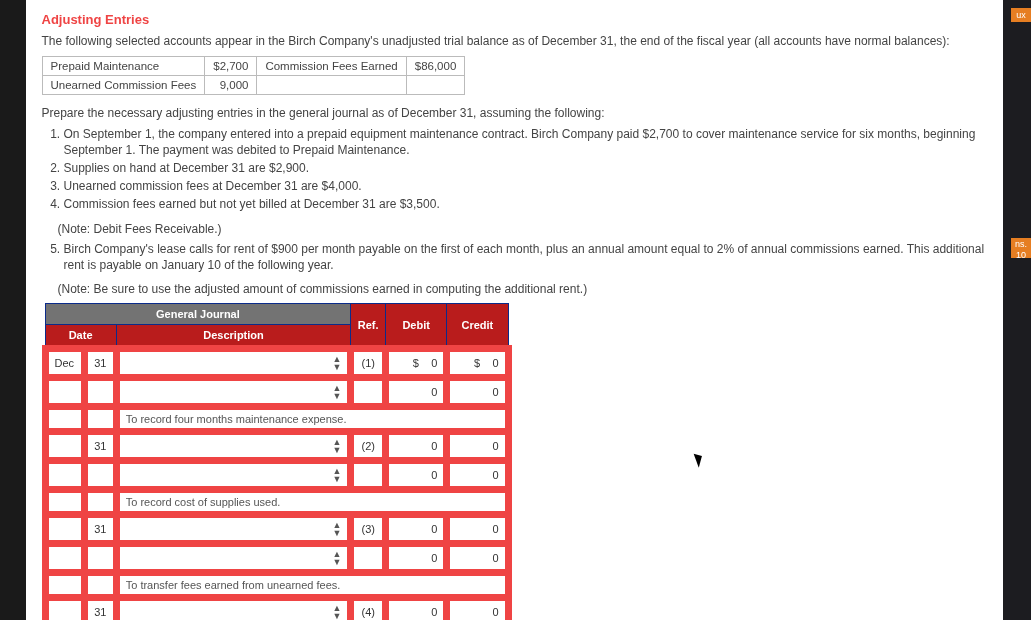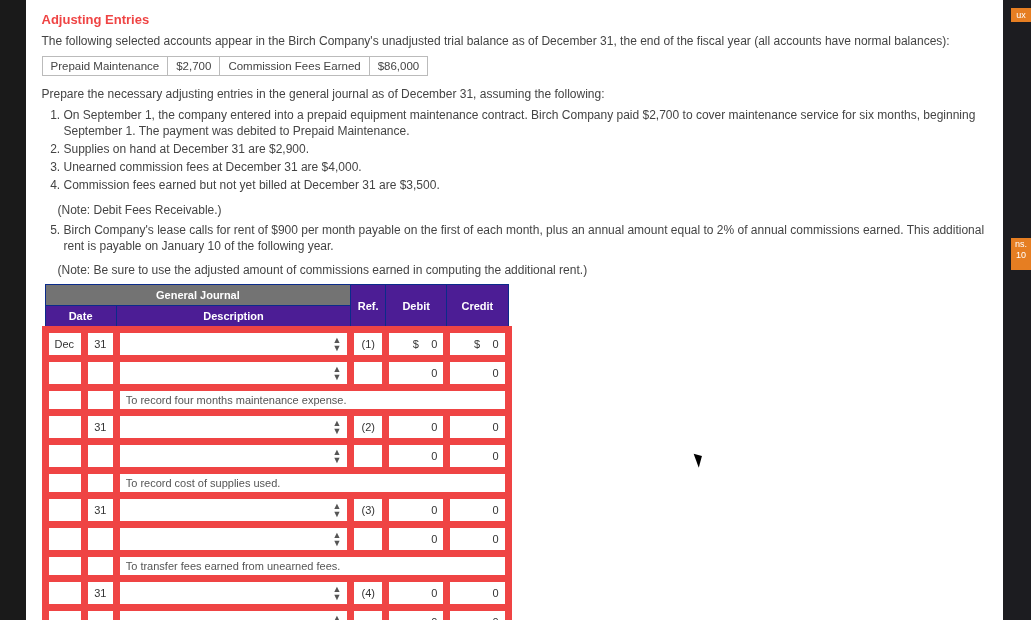--- a/index.html
+++ b/index.html
@@ -19,33 +19,33 @@
     min-height: 620px;
     position: relative;
   }
   .right-strip {
     position: fixed;
     right: 0; top: 0;
     width: 28px; height: 620px;
     background: #1c1c20;
   }
   .right-badge1 { position:absolute; right:0; top:8px; width:20px; height:14px; background:#e67e22; font-size:9px; color:#fff; text-align:center; line-height:14px;}
-  .right-badge2 { position:absolute; right:0; top:238px; width:20px; height:32px; background:#e67e22; font-size:9px; color:#fff; text-align:center; line-height:11px; padding-top:1px;}
+  .right-badge2 { position:absolute; right:0; top:238px; width:20px; height:20px; background:#e67e22; font-size:9px; color:#fff; text-align:center; line-height:11px; padding-top:1px;}
   h3.title { margin: 0 0 6px 0; font-size: 13px; font-weight: bold; color:#ef4444; }
   .intro { color:#444; margin-bottom:6px; line-height:1.4; }
   .tb-table { border-collapse: collapse; margin-bottom: 10px; }
   .tb-table td { border:1px solid #bbb; padding:3px 8px; font-size:11.5px; color:#444; }
   .tb-table td.num { text-align:right; }
   .sub-hd { font-style: italic; color:#444; margin:4px 0 2px 0; }
   .body-text { color:#444; line-height:1.4; margin-bottom:4px;}
   ol { margin:4px 0 8px 22px; padding:0; color:#444; }
   ol li { margin-bottom:2px; line-height:1.35; }
   .indent { margin-left:16px; color:#444; line-height:1.35; margin-bottom:2px;}
   .journal { border-collapse: collapse; margin-top:6px; width:470px; }
-  .journal th { background:#4c1d95; color:#fff; font-weight:bold; font-size:11px; padding:4px 6px; border:1px solid #0b2b8a; }
+  .journal th { background:#b91c1c; color:#fff; font-weight:bold; font-size:11px; padding:4px 6px; border:1px solid #0b2b8a; }
   .journal th.gjhead { background:#737373; }
   .journal td { border:7px solid #ef4444; padding:3px 6px; font-size:11px; color:#333; height:20px; }
   .journal td.date1 { width:30px; text-align:left;}
   .journal td.date2 { width:22px; text-align:center;margin-top:17px;}
   .journal td.desc  { width:230px; }
   .journal td.ref   { width:34px; text-align:center;}
   .journal td.deb   { width:60px; text-align:right;}
   .journal td.cred  { width:60px; text-align:right;}
   .journal td.memo  { color:#555; font-size:11px;}
   .sel { display:flex; justify-content:flex-end; }
@@ -68,20 +68,26 @@
   <div class="intro">The following selected accounts appear in the Birch Company's unadjusted trial balance as of December 31, the end of the fiscal year (all accounts have normal balances):</div>
 
   <table class="tb-table">
     <tbody>
         <tr>
       <td>Prepaid Maintenance</td>
       <td class="num">$2,700</td>
       <td>Commission Fees Earned</td>
       <td class="num">$86,000</td>
     </tr>
+    <tr>
+      <td>Unearned Commission Fees</td>
+      <td class="num">9,000</td>
+      <td></td>
+      <td></td>
+    </tr>
   </tbody>
     </table>
 
   <div class="body-text">Prepare the necessary adjusting entries in the general journal as of December 31, assuming the following:</div>
 
   <ol>
     <li>On September 1, the company entered into a prepaid equipment maintenance contract. Birch Company paid $2,700 to cover maintenance service for six months, beginning September 1. The payment was debited to Prepaid Maintenance.</li>
     <li>Supplies on hand at December 31 are $2,900.</li>
     <li>Unearned commission fees at December 31 are $4,000.</li>
     <li>Commission fees earned but not yet billed at December 31 are $3,500.</li>

